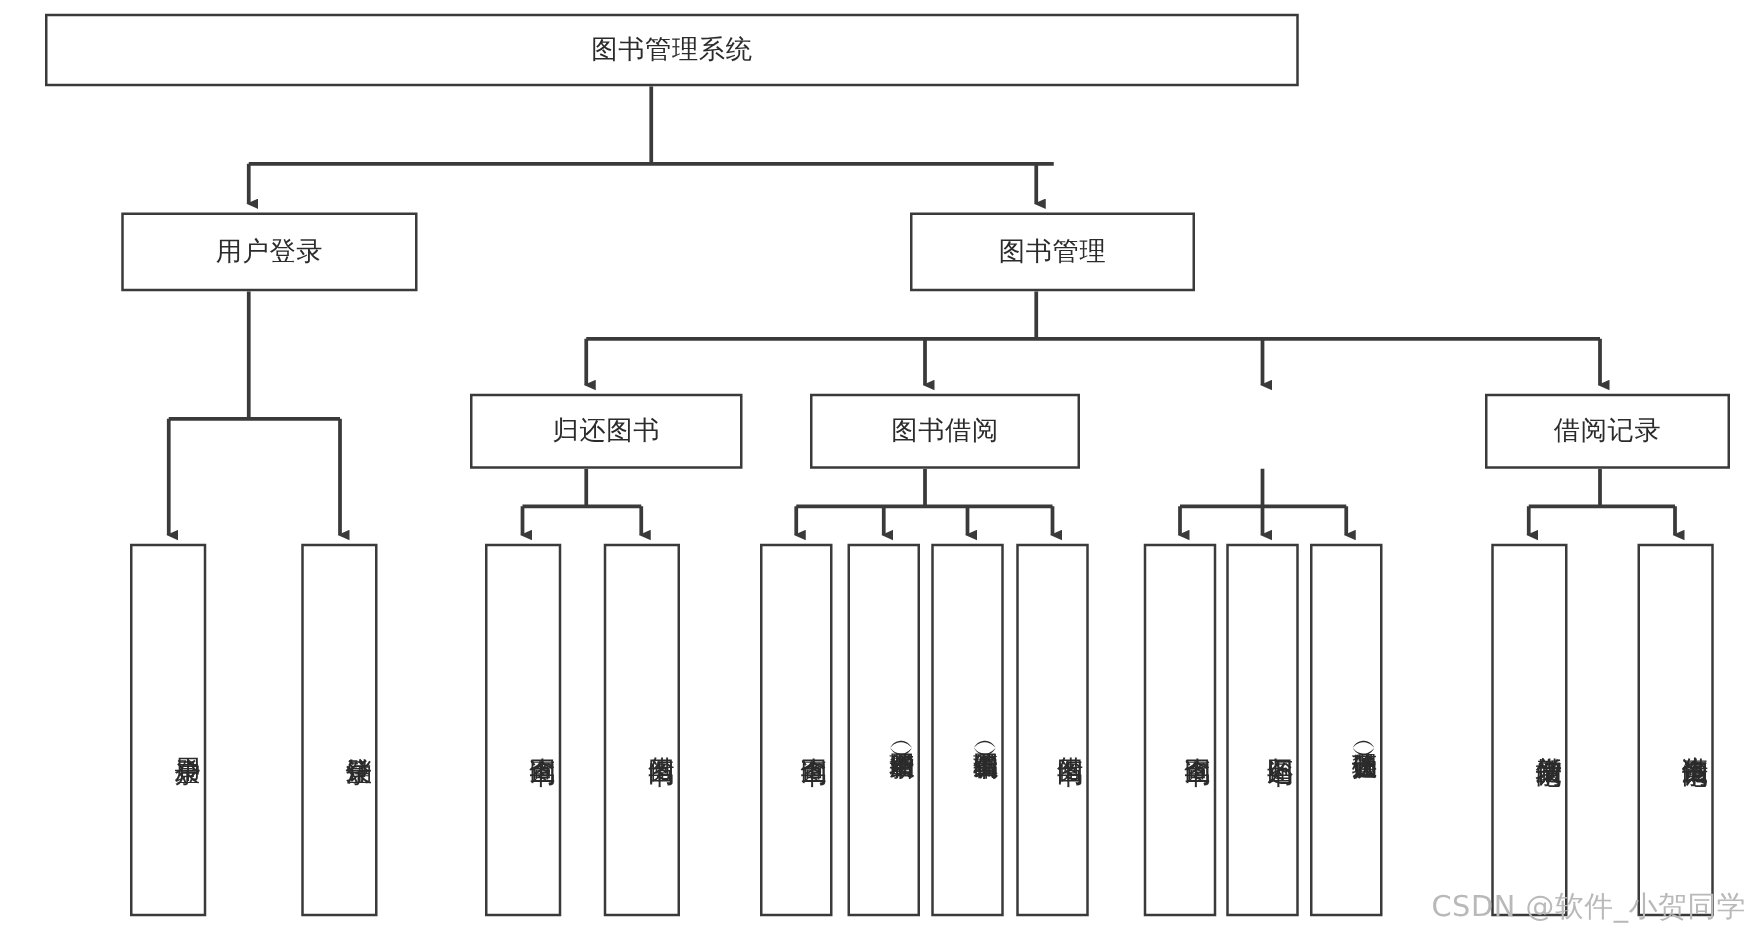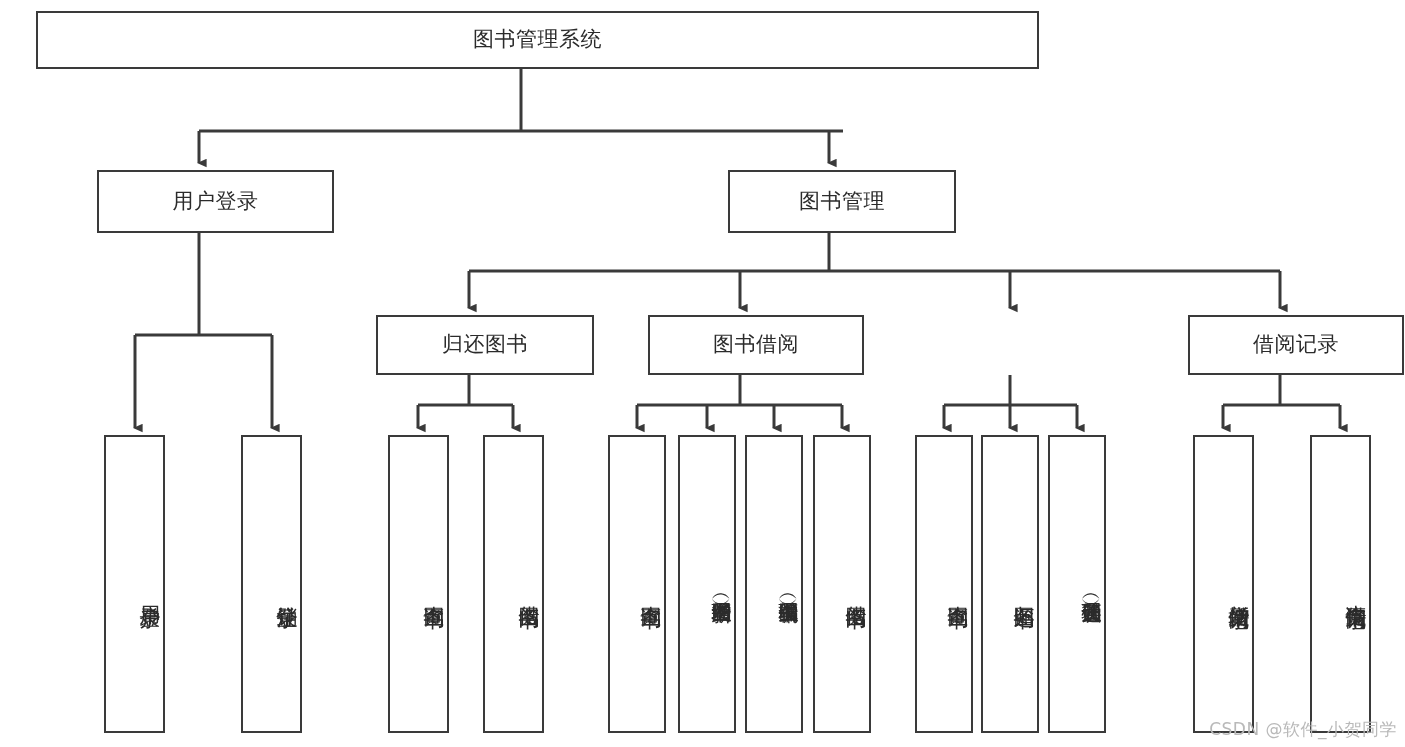--- a/index.html
+++ b/index.html
@@ -57,21 +57,21 @@
     font-size: 20px;
     letter-spacing: 0px;
   }
   .node-label {
     display: block;
   }
   #watermark {
     position: absolute;
     right: 8px;
     bottom: 6px;
-    font-size: 17px;
+    font-size: 23px;
     color: #b9b9b9;
     letter-spacing: 0.5px;
     white-space: nowrap;
   }
 </style>
 </head>
 <body>
 
 <div id="canvas">
 
@@ -135,21 +135,21 @@
   <div class="node horiz" id="node-l1-1" style="left: 712px; top: 170px; width: 228px; height: 63px;">
     <span class="node-label">图书管理</span>
   </div>
 
   <div class="node horiz" id="node-l2-0" style="left: 360px; top: 315px; width: 218px; height: 60px;">
     <span class="node-label">归还图书</span>
   </div>
   <div class="node horiz" id="node-l2-1" style="left: 632px; top: 315px; width: 216px; height: 60px; align-items: center;">
     <span class="node-label">图书借阅</span>
   </div>
-  <div class="node horiz" id="node-l2-3" style="left: 1172px; top: 315px; width: 216px; height: 60px;">
+  <div class="node horiz" id="node-l2-3" style="left: 1172px; top: 315px; width: 196px; height: 60px;">
     <span class="node-label">借阅记录</span>
   </div>
 
   <div class="node vert" id="leaf-0" style="left: 104px; top: 435px; width: 61px; height: 298px;">
     <span class="node-label">用户登录</span>
   </div>
   <div class="node vert" id="leaf-1" style="left: 241px; top: 435px; width: 61px; height: 298px;">
     <span class="node-label">注销登录</span>
   </div>
   <div class="node vert" id="leaf-2" style="left: 388px; top: 435px; width: 61px; height: 298px;">

